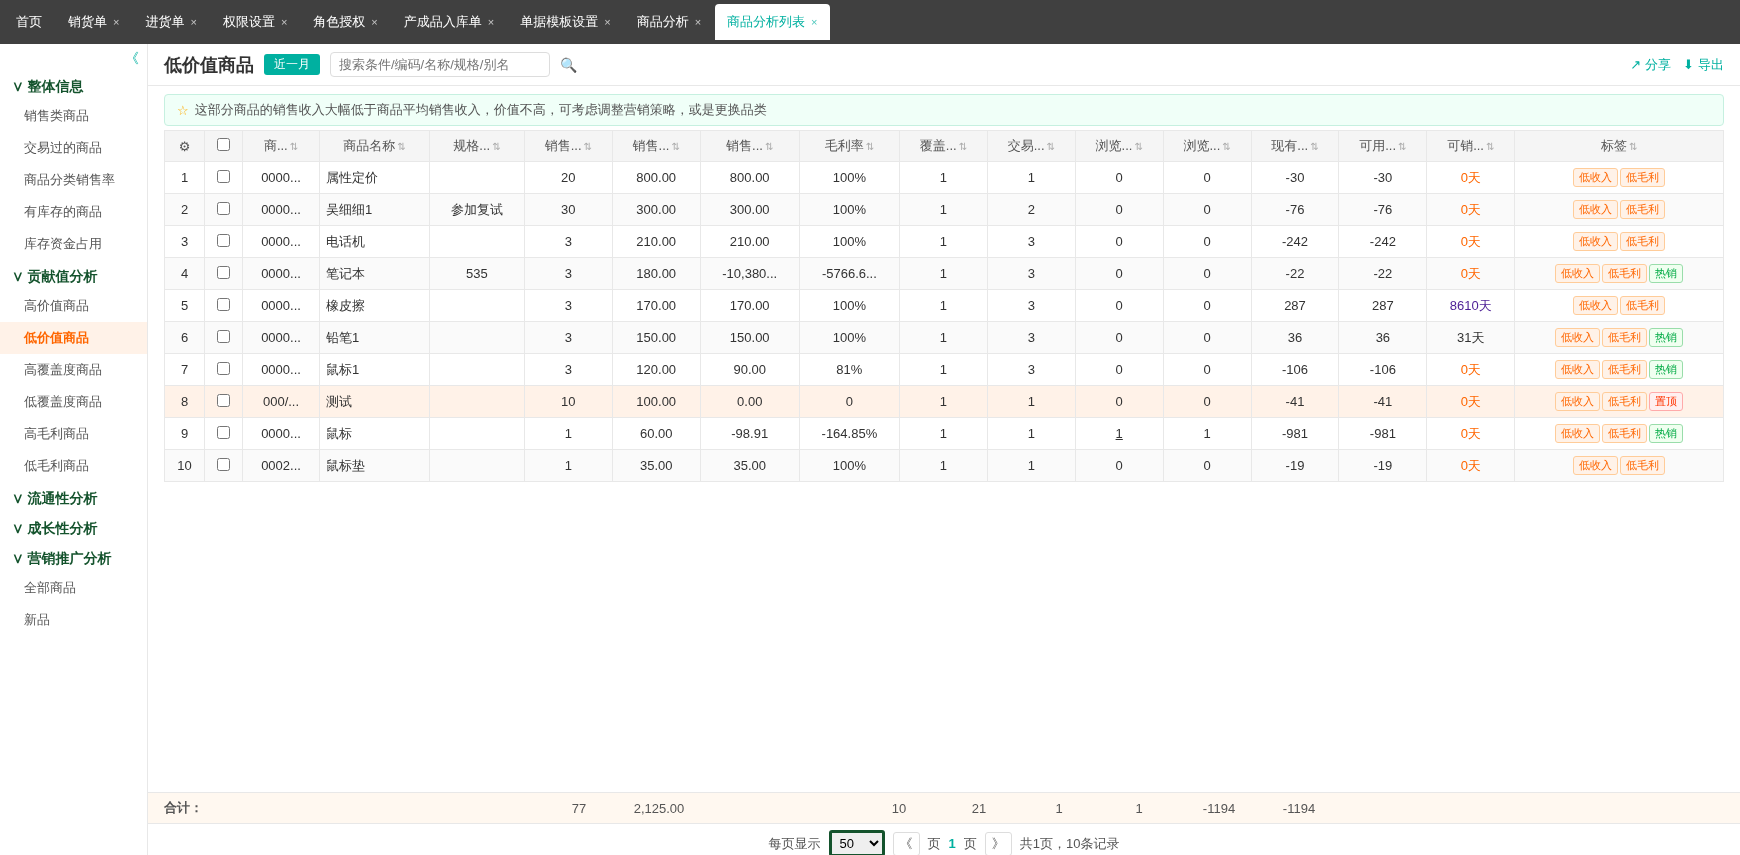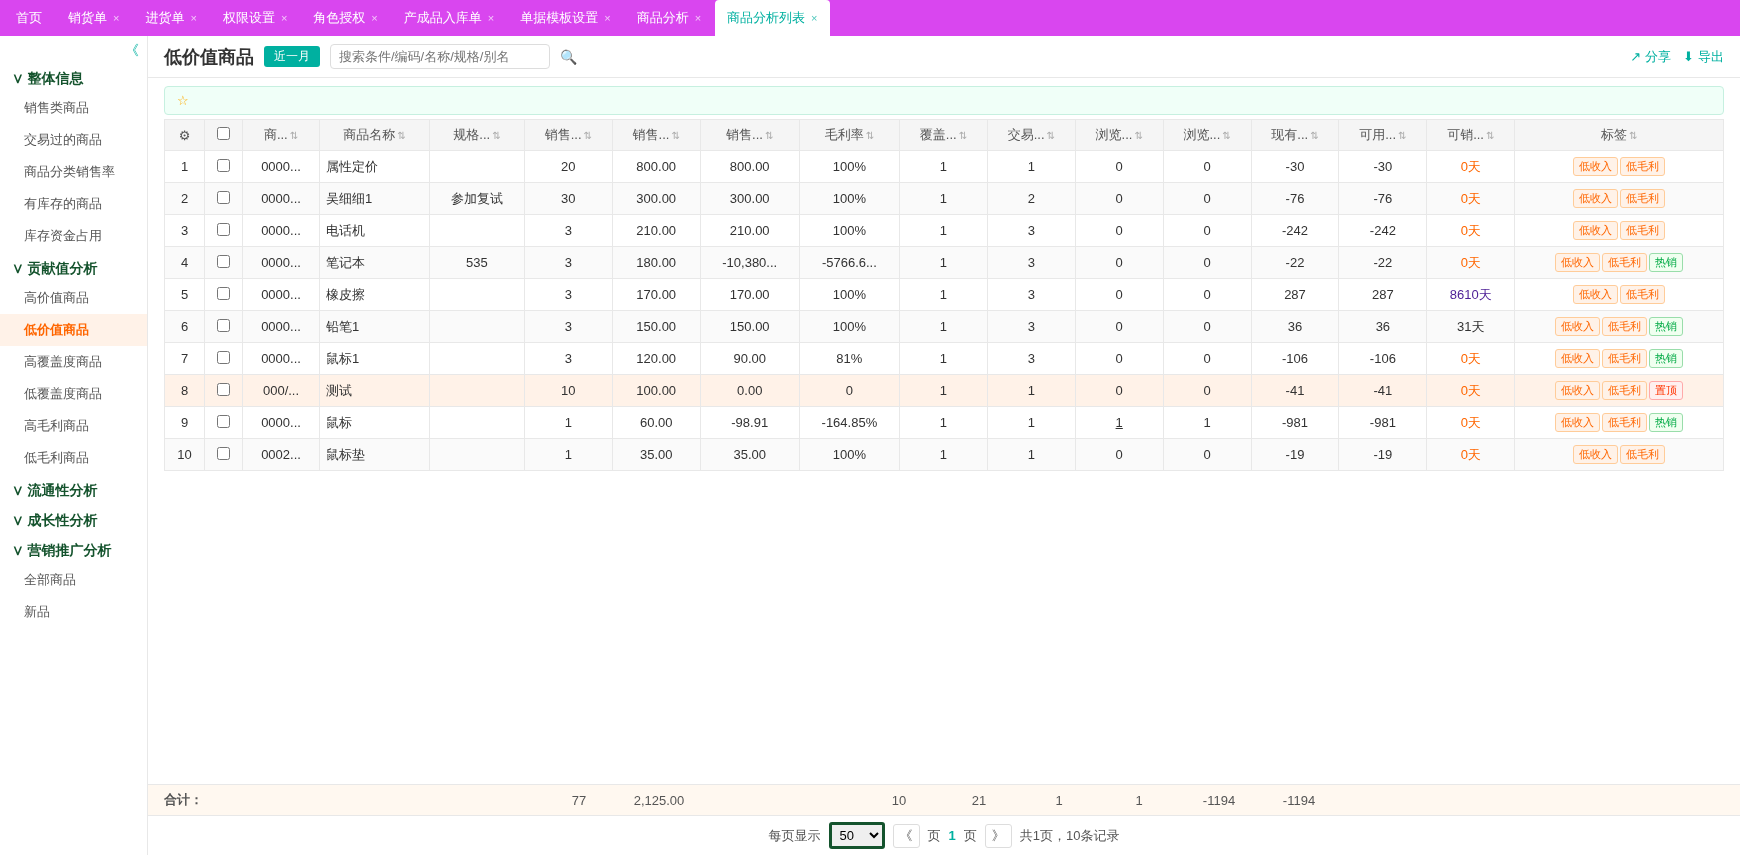--- a/index.html
+++ b/index.html
@@ -1,23 +1,23 @@
 <!DOCTYPE html>
 <html><head>
   <meta charset="utf-8">
   <style>
     * { box-sizing: border-box; margin: 0; padding: 0; font-family: 'Microsoft YaHei', Arial, sans-serif; font-size: 13px; }
     body { background: #f0f2f5; overflow: hidden; }
 
     
     .top-nav {
-      background: #d946ef;
-      display: flex;
-      align-items: center;
-      height: 36px;
+      background: #404040;
+      display: flex;
+      align-items: center;
+      height: 44px;
       padding: 0 4px;
       gap: 2px;
     }
     .nav-item {
       color: #fff;
       padding: 0 12px;
       height: 36px;
       display: flex;
       align-items: center;
       cursor: pointer;
@@ -316,20 +316,21 @@
         </span>
         <span class="action-btn">
           <span>⬇</span>
           <span>导出</span>
         </span>
       </div>
     </div>
 
     <div class="info-bar">
       <span class="info-bar-icon">☆</span>
+      <span>这部分商品的销售收入大幅低于商品平均销售收入，价值不高，可考虑调整营销策略，或是更换品类</span>
     </div>
 
     <div class="table-wrap">
       <table>
         <thead>
           <tr>
             <th>⚙</th>
             <th><input type="checkbox" style=""></th>
             <th>商...<span class="sort-icon">⇅</span></th>
             <th>商品名称<span class="sort-icon">⇅</span></th>

